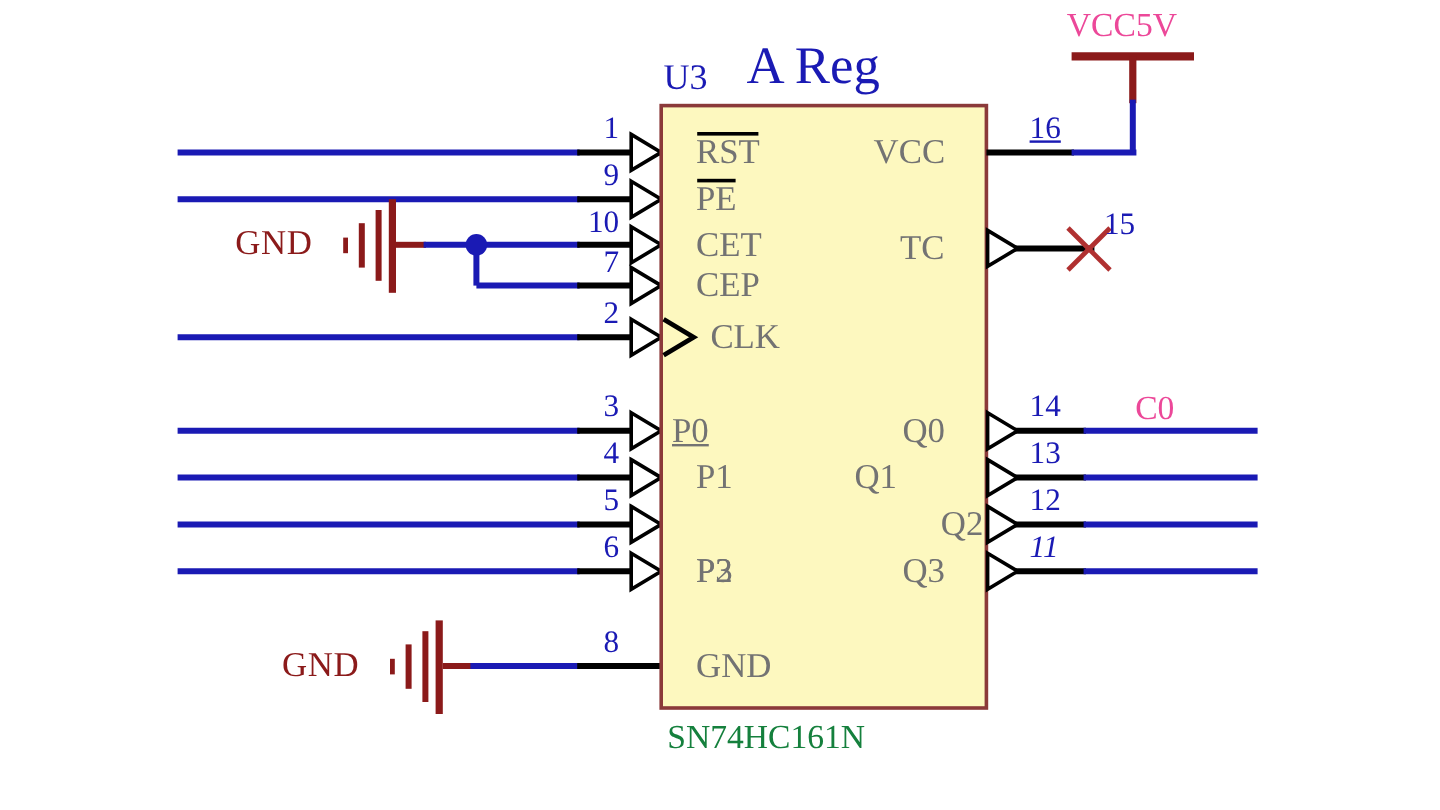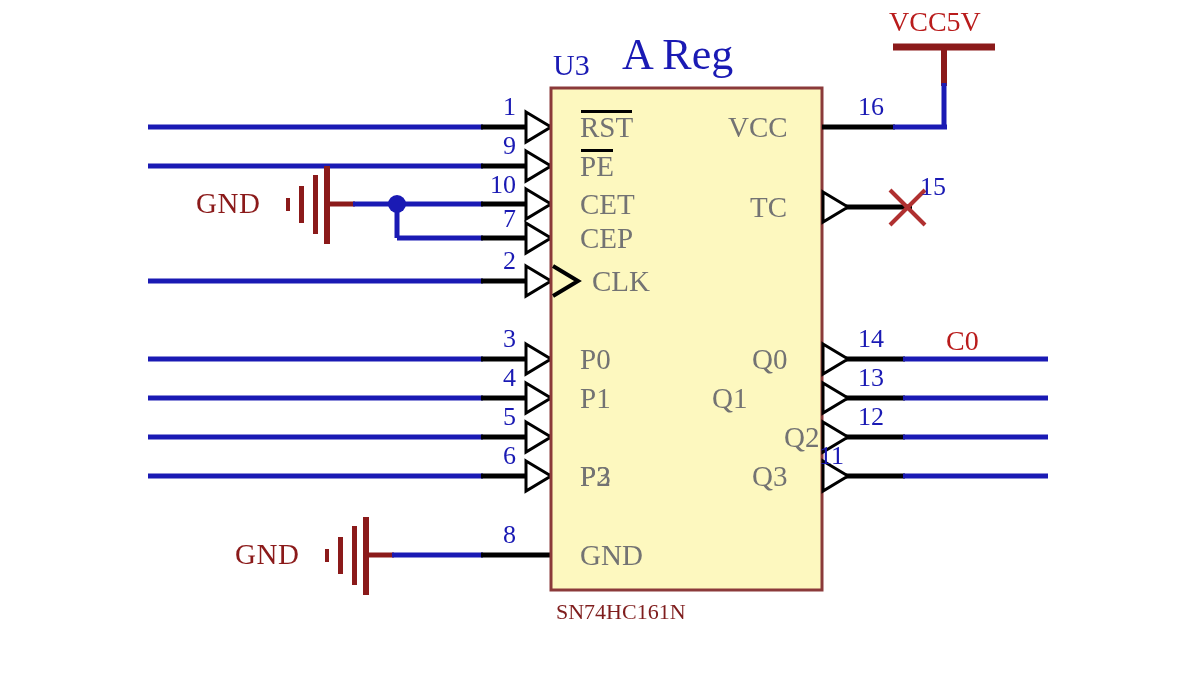--- a/index.html
+++ b/index.html
@@ -20,24 +20,24 @@
     left: 0;
     top: 0;
   }
   .txt {
     position: absolute;
     white-space: pre;
     line-height: 1;
   }
   .title-text    { font-size: 44px; color: #1a1ab4; font-family: "Liberation Serif", serif; }
   .ref-text      { font-size: 30px; color: #1a1ab4; }
-  .part-text     { font-size: 22px; color: #7f1d1d; }
+  .part-text     { font-size: 28px; color: #15803d; }
   .pinname-text  { font-size: 29px; color: #737373; }
   .pinnum-text   { font-size: 26px; color: #1a1ab4; }
-  .net-text      { font-size: 28px; color: #b91c1c; }
+  .net-text      { font-size: 28px; color: #ec4899; }
   .gnd-text      { font-size: 29px; color: #8b1a1a; letter-spacing: 0.5px; }
   .overbar {
     position: relative;
     display: inline-block;
   }
   .overbar::before {
     content: "";
     position: absolute;
     left: 1px;
     right: 1px;
@@ -171,21 +171,21 @@
 
   <div class="txt title-text" style="left:622px; top:33px;">A Reg</div>
   <div class="txt ref-text" style="left:553px; top:50px;">U3</div>
   <div class="txt part-text" style="left:556px; top:601px;">SN74HC161N</div>
 
   <div class="txt pinname-text" style="left:580px; top:113px;"><span class="overbar">RST</span></div>
   <div class="txt pinname-text" style="left:580px; top:152px;"><span class="overbar">PE</span></div>
   <div class="txt pinname-text" style="left:580px; top:190px;">CET</div>
   <div class="txt pinname-text" style="left:580px; top:224px;">CEP</div>
   <div class="txt pinname-text" style="left:592px; top:267px;">CLK</div>
-  <div class="txt pinname-text" style="left:580px; top:345px;">P0</div>
+  <div class="txt pinname-text" style="left:560px; top:345px;text-decoration:underline;">P0</div>
   <div class="txt pinname-text" style="left:580px; top:384px;">P1</div>
   <div class="txt pinname-text" style="left:580px; top:423px;margin-top:39px;">P2</div>
   <div class="txt pinname-text" style="left:580px; top:462px;">P3</div>
   <div class="txt pinname-text" style="left:580px; top:541px;">GND</div>
 
   <div class="txt pinnum-text" style="left:503px; top:94px;">1</div>
   <div class="txt pinnum-text" style="left:503px; top:133px;">9</div>
   <div class="txt pinnum-text" style="left:490px; top:172px;">10</div>
   <div class="txt pinnum-text" style="left:503px; top:206px;">7</div>
   <div class="txt pinnum-text" style="left:503px; top:248px;">2</div>
@@ -195,26 +195,26 @@
   <div class="txt pinnum-text" style="left:503px; top:443px;">6</div>
   <div class="txt pinnum-text" style="left:503px; top:522px;">8</div>
 
   <div class="txt pinname-text" style="left:728px; top:113px;">VCC</div>
   <div class="txt pinname-text" style="left:750px; top:193px;">TC</div>
   <div class="txt pinname-text" style="left:752px; top:345px;">Q0</div>
   <div class="txt pinname-text" style="left:712px; top:384px;">Q1</div>
   <div class="txt pinname-text" style="left:752px; top:423px;margin-left:32px;">Q2</div>
   <div class="txt pinname-text" style="left:752px; top:462px;">Q3</div>
 
-  <div class="txt pinnum-text" style="left:858px; top:94px;">16</div>
+  <div class="txt pinnum-text" style="left:858px; top:94px;text-decoration:underline;">16</div>
   <div class="txt pinnum-text" style="left:885px; top:174px;margin-left:35px;">15</div>
   <div class="txt pinnum-text" style="left:858px; top:326px;">14</div>
   <div class="txt pinnum-text" style="left:858px; top:365px;">13</div>
   <div class="txt pinnum-text" style="left:858px; top:404px;">12</div>
-  <div class="txt pinnum-text" style="left:819px; top:443px;">11</div>
+  <div class="txt pinnum-text" style="left:858px; top:443px;font-style:italic;">11</div>
 
   <div class="txt net-text" style="left:889px; top:8px;">VCC5V</div>
   <div class="txt net-text" style="left:946px; top:327px;">C0</div>
 
   <div class="txt gnd-text" style="left:196px; top:189px;">GND</div>
   <div class="txt gnd-text" style="left:235px; top:540px;">GND</div>
 
 
 </div>
 

